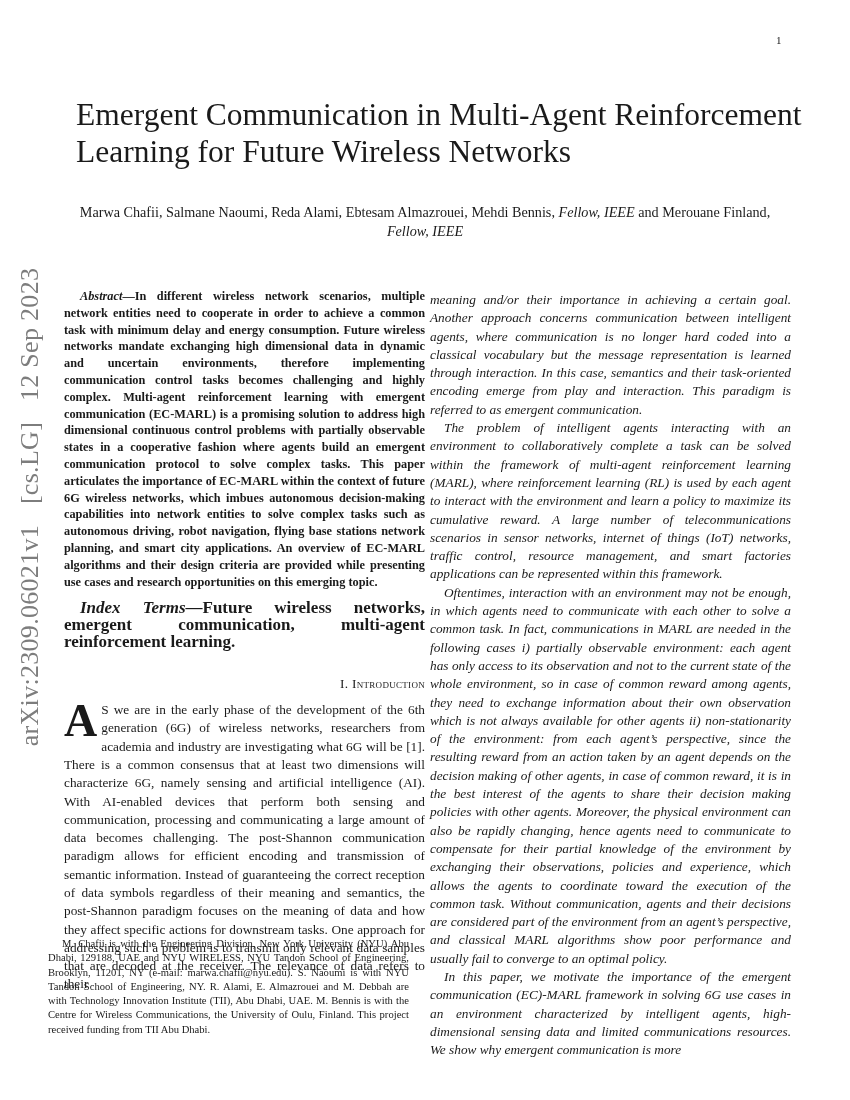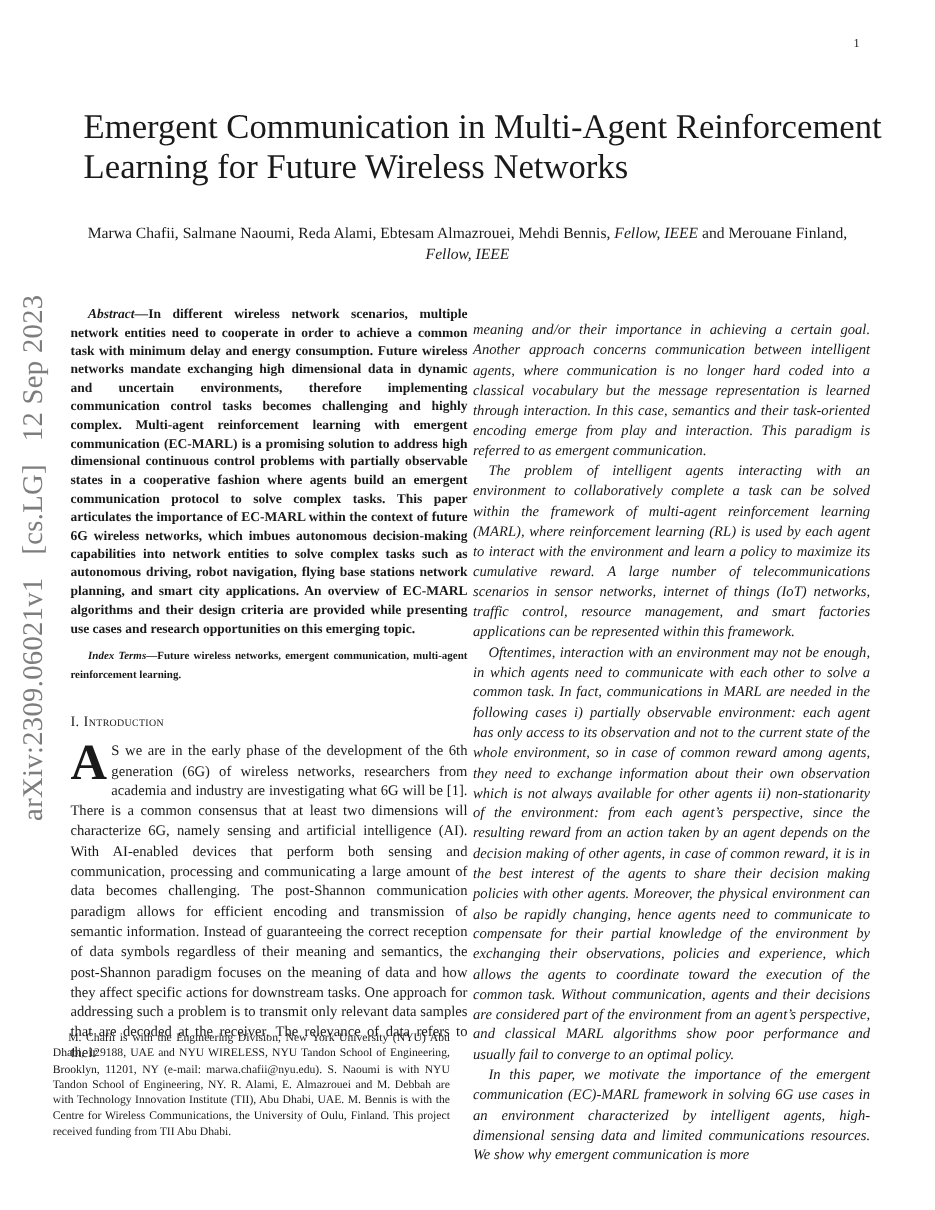--- a/index.html
+++ b/index.html
@@ -9,27 +9,27 @@
   .title { position: absolute; top: 80px; left: 60px; width: 730px; 
            font-size: 31.5px; line-height: 37px; font-weight: normal; margin: 16px; }
   .authors { position: absolute; top: 203px; left: 60px; width: 730px; text-align: center;
              font-size: 14.2px; line-height: 19px; }
   .authors i { }
   .side-stamp { position: absolute; left: 30px; top: 500px; transform-origin: center center;
                 transform: translate(-50%, -50%) rotate(-90deg); white-space: nowrap;
                 font-size: 26px; color: #7d7d7d; letter-spacing: 0.3px; }
   .side-stamp span { margin-right: 14px; }
   .col { position: absolute; width: 361px; font-size: 13.3px; line-height: 18.3px; text-align: justify; }
-  .col-left { left: 64px; top: 277px; }
+  .col-left { left: 64px; top: 288px; }
   .col-right { left: 430px; top: 291px; font-style: italic; }
   .abstract { font-weight: bold; font-size: 12.3px; line-height: 16.8px; margin: 0; text-indent: 16px; }
   .abstract i { font-style: italic; }
-  .index-terms { font-weight: bold; font-size: 10px; line-height: 16.8px; margin: 10px 0 0 0; text-indent: 16px; }
+  .index-terms { font-weight: bold; font-size: 17px; line-height: 16.8px; margin: 10px 0 0 0; text-indent: 16px; }
   .index-terms i { font-style: italic; }
-  .section-heading { text-align: left; font-size: 13.3px; margin: 24px 0 8px 0; font-variant: small-caps; letter-spacing: 0.3px; }
+  .section-heading { text-align: right; font-size: 13.3px; margin: 24px 0 8px 0; font-variant: small-caps; letter-spacing: 0.3px; }
   p.body { margin: 0; text-indent: 14px; }
   p.body.noindent { text-indent: 0; }
   .dropcap { float: left; font-size: 46px; line-height: 36px; font-weight: bold; margin: 2px 4px 0 0; }
   .footnote { position: absolute; left: 48px; top: 937px; width: 361px; font-size: 10.6px;
               line-height: 14.3px; text-align: justify; text-indent: 14px; }
 </style>
 </head>
 <body>
 
 <div class="page-number">1</div>

